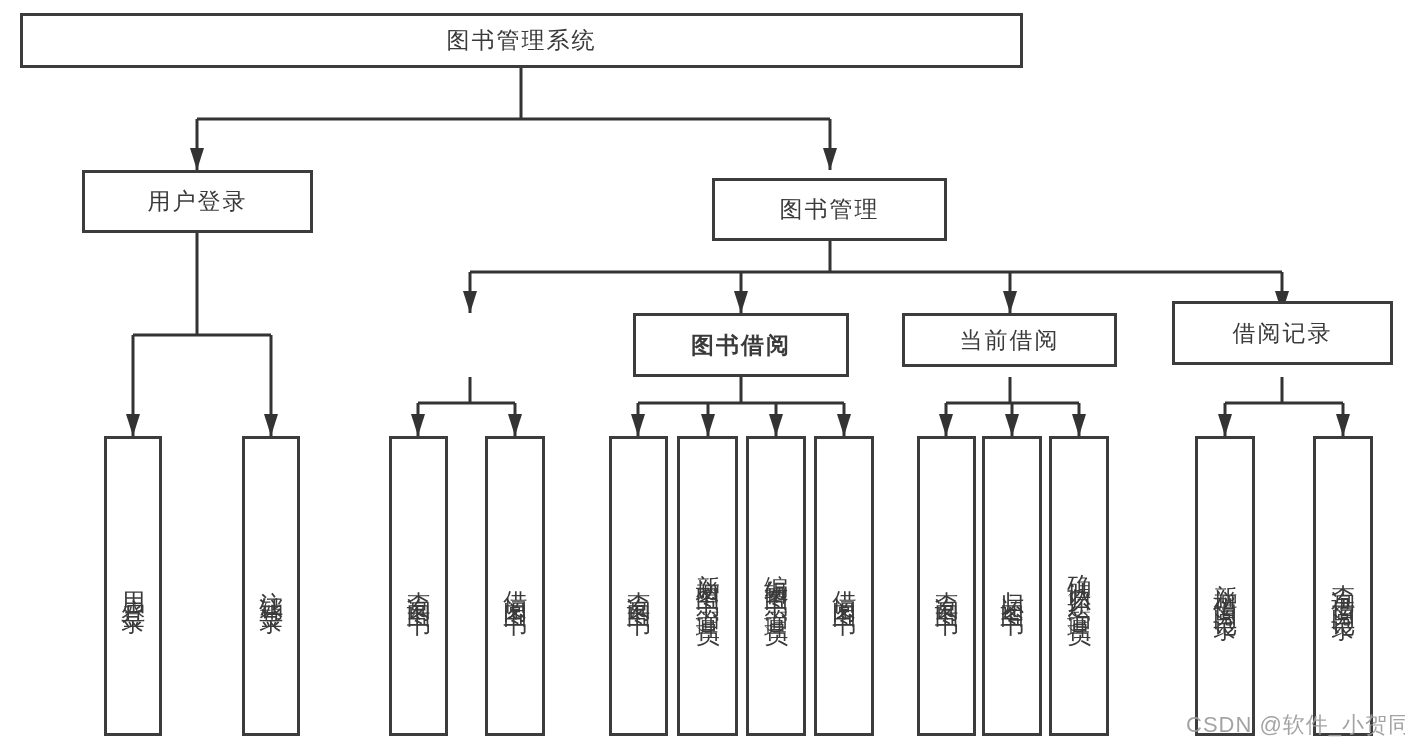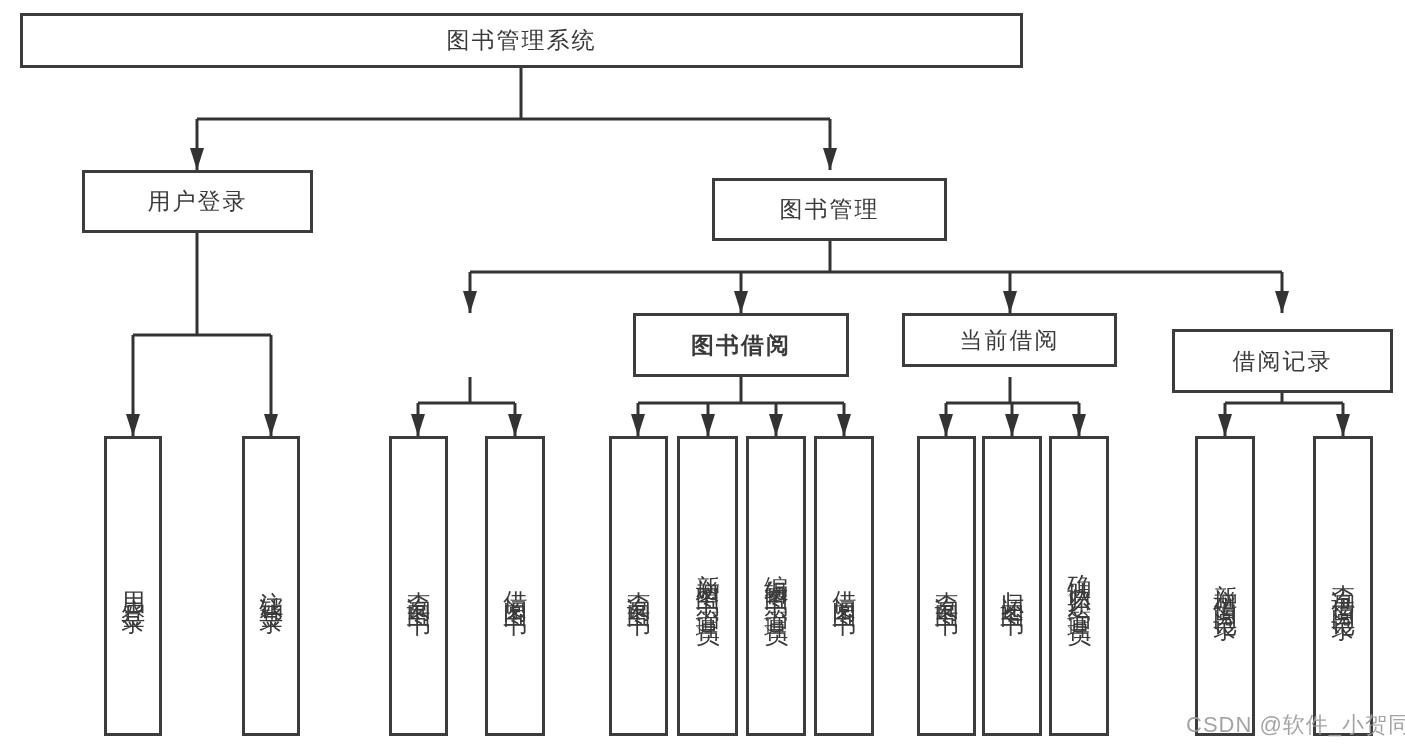--- a/index.html
+++ b/index.html
@@ -114,21 +114,21 @@
   <div class="box" style="left:712px; top:170px; width:235px; height:63px;margin-top:8px;">
     <span class="h-label">图书管理</span>
   </div>
 
   <div class="box" style="left:633px; top:313px; width:216px; height:64px;font-weight:bold;">
     <span class="h-label">图书借阅</span>
   </div>
   <div class="box" style="left:902px; top:313px; width:215px; height:54px;">
     <span class="h-label">当前借阅</span>
   </div>
-  <div class="box" style="left:1172px; top:329px; width:221px; height:64px;">
+  <div class="box" style="left:1172px; top:301px; width:221px; height:64px;">
     <span class="h-label">借阅记录</span>
   </div>
 
   <div class="box" style="left:104px; top:436px; width:58px; height:300px;">
     <span class="vtext">用户登录</span>
   </div>
   <div class="box" style="left:242px; top:436px; width:58px; height:300px;">
     <span class="vtext">注销登录</span>
   </div>
 

